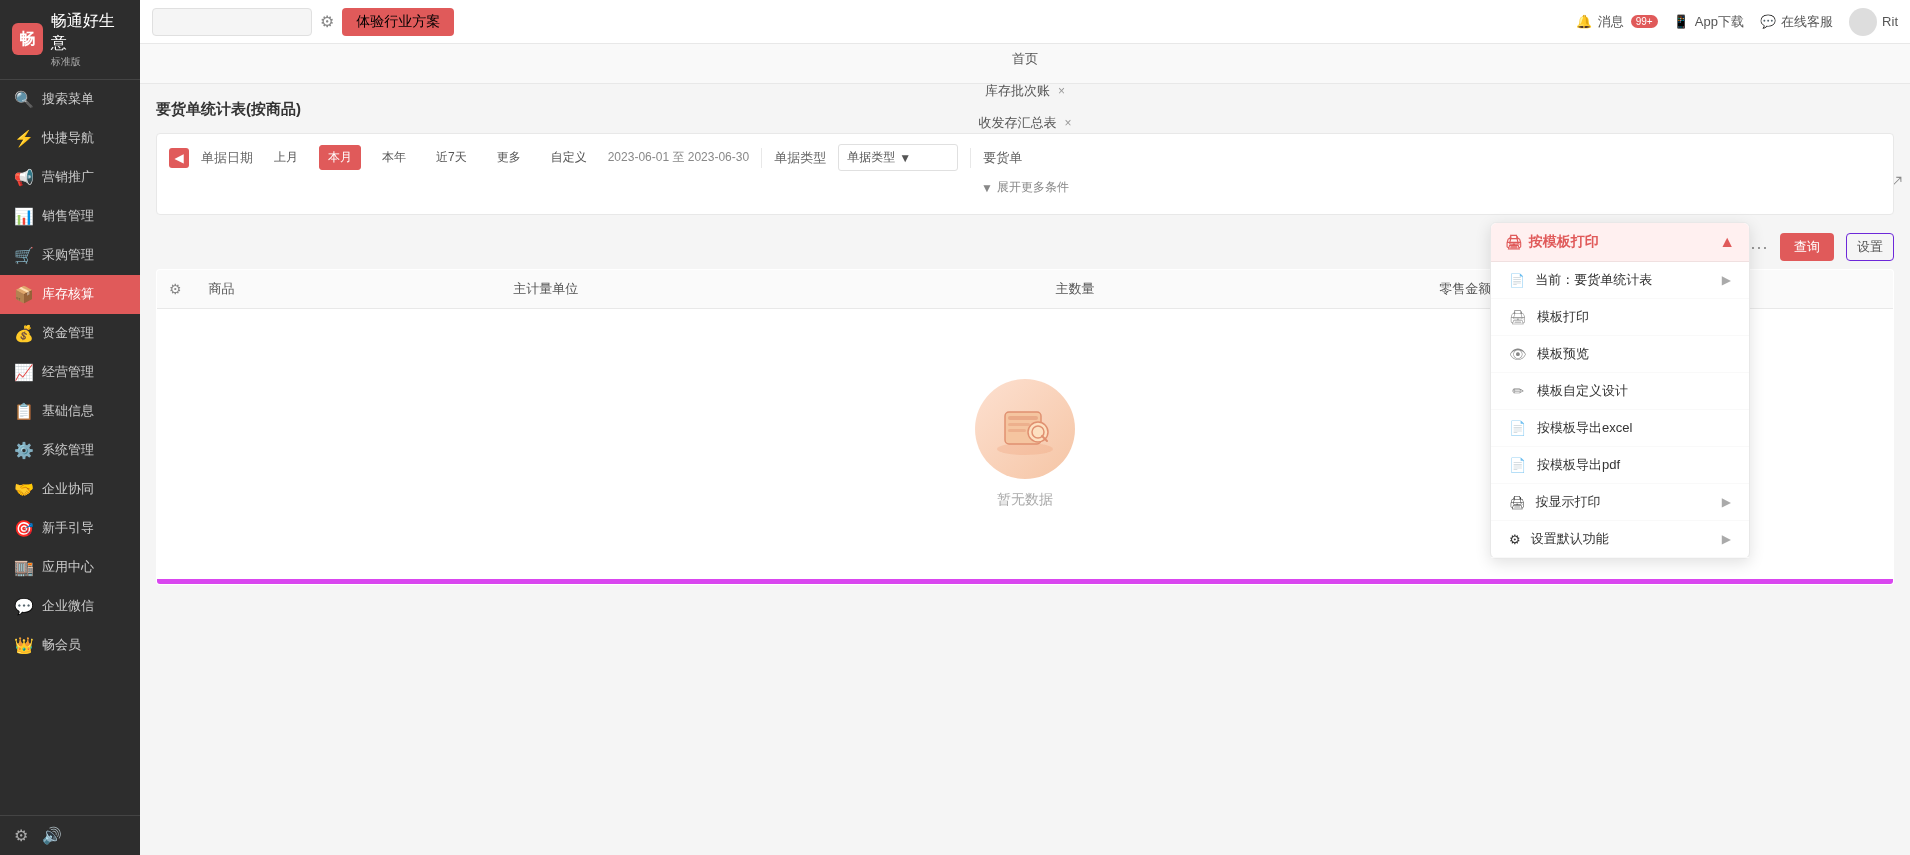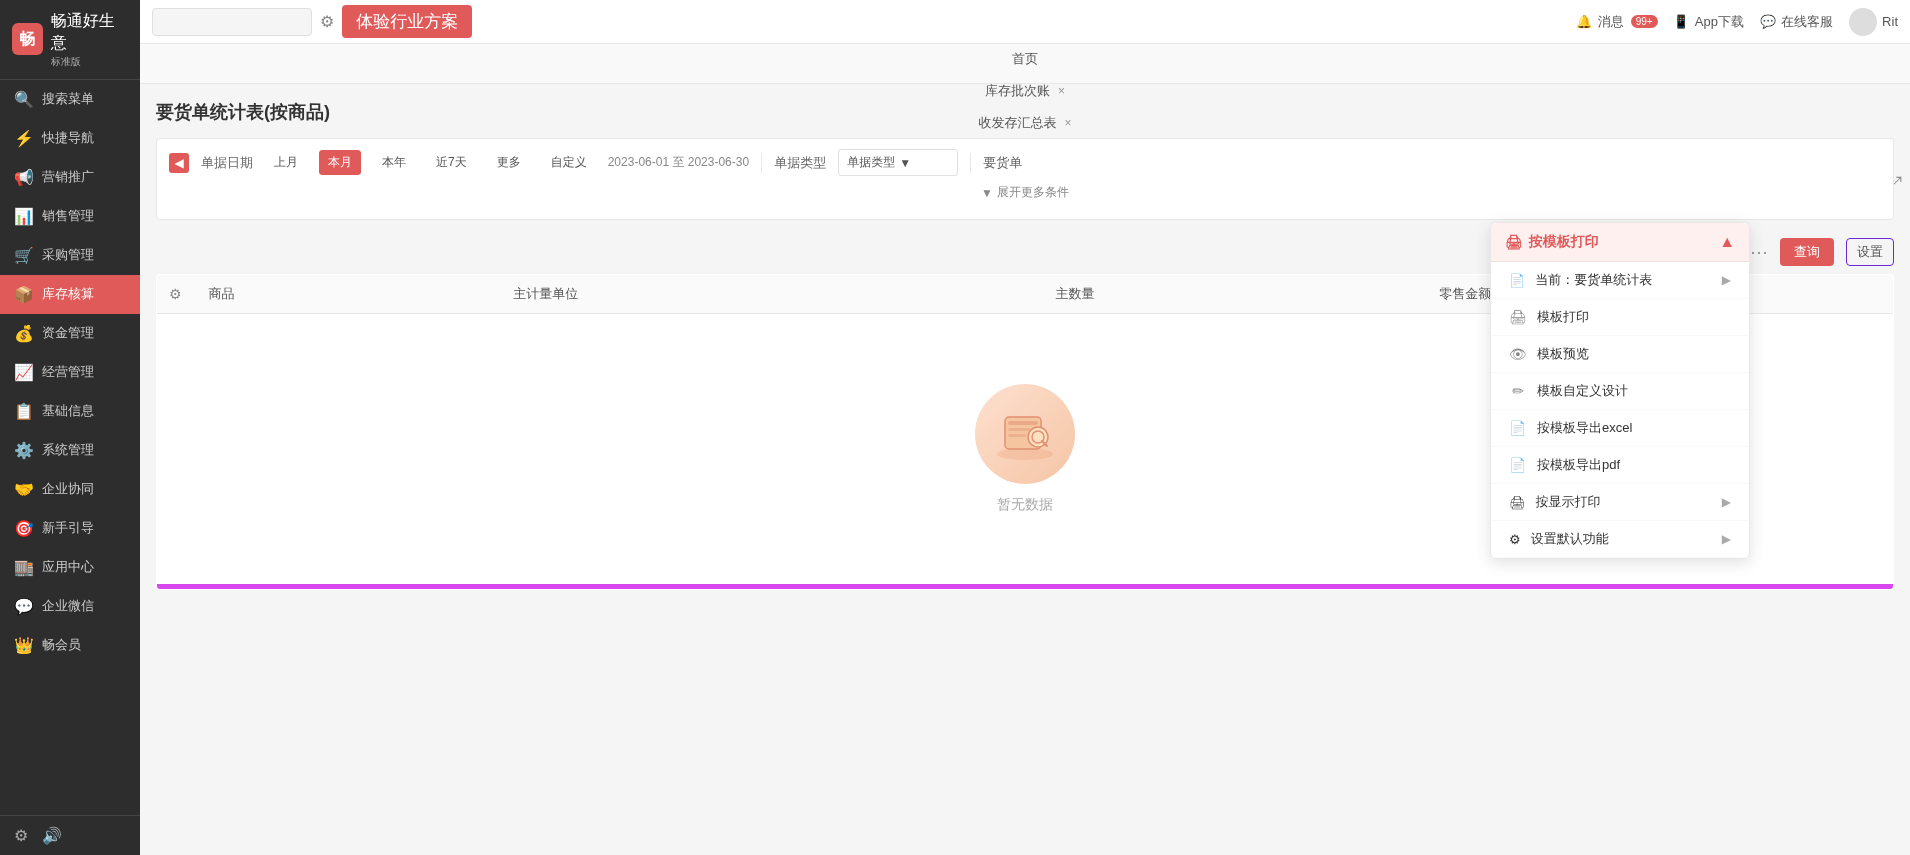--- a/index.html
+++ b/index.html
@@ -60,23 +60,23 @@
       justify-content: space-between;
     }
     .topbar-left { display: flex; align-items: center; gap: 8px; }
     .topbar-search {
       width: 160px; height: 28px;
       background: #f5f5f5; border: 1px solid #e0e0e0;
       border-radius: 4px; padding: 0 8px; font-size: 12px; color: #999;
     }
     .topbar-gear { color: #888; font-size: 16px; cursor: pointer; }
     .trial-btn {
-      background: #e05a5a; color: #ffffff;
+      background: #e05a5a; color: #000000;
       border: none; border-radius: 4px;
-      padding: 5px 14px; font-size: 17px; cursor: pointer;
+      padding: 5px 14px; font-size: 14px; cursor: pointer;
     }
     .topbar-right { display: flex; align-items: center; gap: 16px; }
     .topbar-icon-group { display: flex; align-items: center; gap: 5px; color: #555; font-size: 13px; cursor: pointer; }
     .badge {
       background: #e05a5a; color: #fff; font-size: 10px;
       border-radius: 8px; padding: 1px 5px; margin-left: 2px;
     }
     .user-avatar {
       width: 28px; height: 28px; background: #ddd; border-radius: 50%;
       display: flex; align-items: center; justify-content: center; font-size: 12px;
@@ -99,21 +99,21 @@
     .tab-item .tab-close { font-size: 12px; color: #999; margin-left: 4px; }
     .tab-item.home { color: #555; }
     .tab-item.highlight { background: #0c4a6e; color: #fff; border: none; padding-left: 30px; }
     .tab-item.highlight .tab-close { color: rgba(255,255,255,0.8); }
     .tab-corner-btn { margin-left: auto; display: flex; gap: 8px; align-items: center; }
     .corner-btn { background: none; border: none; font-size: 18px; cursor: pointer; color: #888; }
 
     
     .content { flex: 1; overflow-y: auto; padding: 16px; position: relative; }
 
-    .page-title { font-size: 18px; font-weight: bold; color: #333; margin-bottom: 14px; }
+    .page-title { font-size: 15px; font-weight: bold; color: #333; margin-bottom: 14px; }
 
     
     .filter-bar {
       background: #fff; border: 1px solid #e8e8e8;
       border-radius: 4px; padding: 10px 12px;
       margin-bottom: 10px;
     }
     .filter-row { display: flex; align-items: center; gap: 12px; flex-wrap: wrap; }
     .filter-label { color: #666; font-size: 13px; white-space: nowrap; }
     .date-btn {

